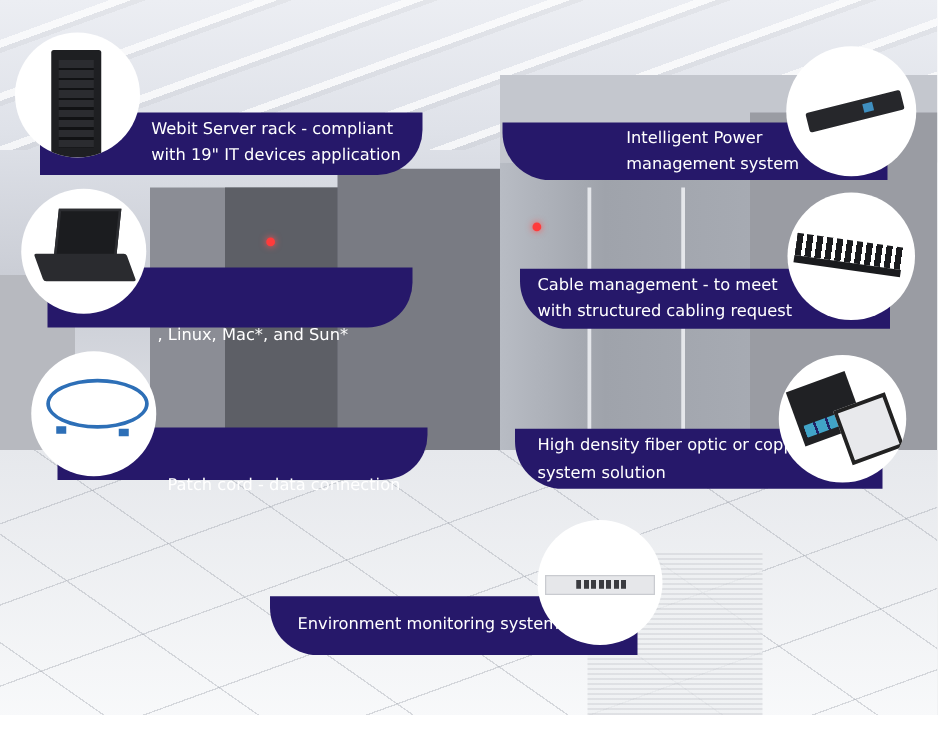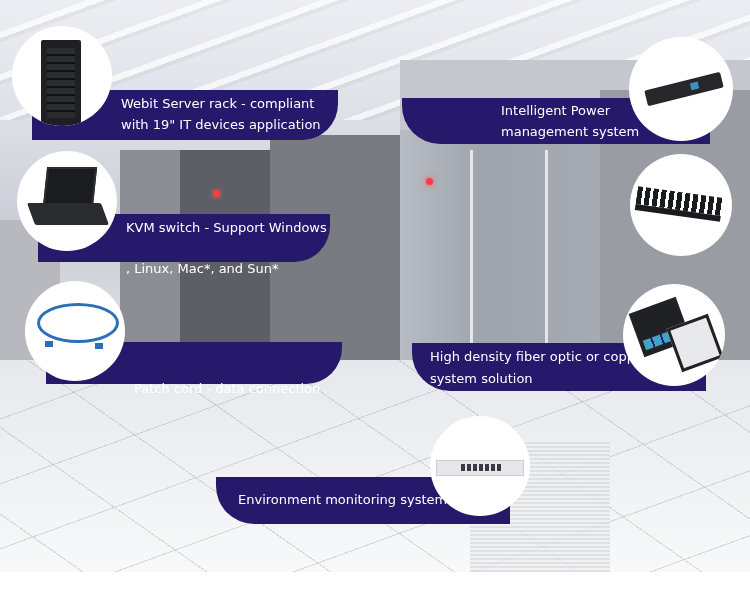--- a/index.html
+++ b/index.html
@@ -74,21 +74,20 @@
 
   <div class="banner left" style="left:32px;top:90px;width:306px;height:50px;">
     <span class="txt" style="left:89px;top:3px;">Webit Server rack - compliant</span>
     <span class="txt" style="left:89px;top:24px;">with 19" IT devices application</span>
   </div>
   <div class="circle" style="left:12px;top:26px;width:100px;height:100px;">
       <div class="rack"></div>
     </div>
 
   <div class="banner left" style="left:38px;top:214px;width:292px;height:48px;">
-    <span class="txt" style="left:88px;top:3px;">KVM switch - Support Windows</span>
     <span class="txt" style="left:88px;top:24px;margin-top:20px;">, Linux, Mac*, and Sun*</span>
   </div>
   <div class="circle" style="left:17px;top:151px;width:100px;height:100px;">
     <div class="kvm-screen"></div>
       <div class="kvm-base"></div>
   </div>
 
   <div class="banner left" style="left:46px;top:342px;width:296px;height:42px;">
     <span class="txt" style="left:88px;top:11px;margin-top:25px;">Patch cord - data connection</span>
   </div>
@@ -99,20 +98,24 @@
   </div>
 
   <div class="banner right" style="left:402px;top:98px;width:308px;height:46px;">
     <span class="txt" style="left:99px;top:23px;">management system</span>
     <span class="txt" style="left:99px;top:2px;">Intelligent Power</span>
   </div>
   <div class="circle" style="left:629px;top:37px;width:104px;height:104px;">
       <div class="pdu"></div>
     </div>
 
+  <div class="banner right" style="left:416px;top:215px;width:296px;height:48px;">
+    <span class="txt" style="left:14px;top:3px;">Cable management - to meet</span>
+    <span class="txt" style="left:14px;top:24px;">with structured cabling request</span>
+  </div>
   <div class="circle" style="left:630px;top:154px;width:102px;height:102px;">
       <div class="cm"></div>
     </div>
 
   <div class="banner right" style="left:412px;top:343px;width:294px;height:48px;">
     <span class="txt" style="left:18px;top:3px;">High density fiber optic or copper</span>
     <span class="txt" style="left:18px;top:25px;">system solution</span>
   </div>
   <div class="circle" style="left:623px;top:284px;width:102px;height:102px;">
     <div class="fiber1"></div>

